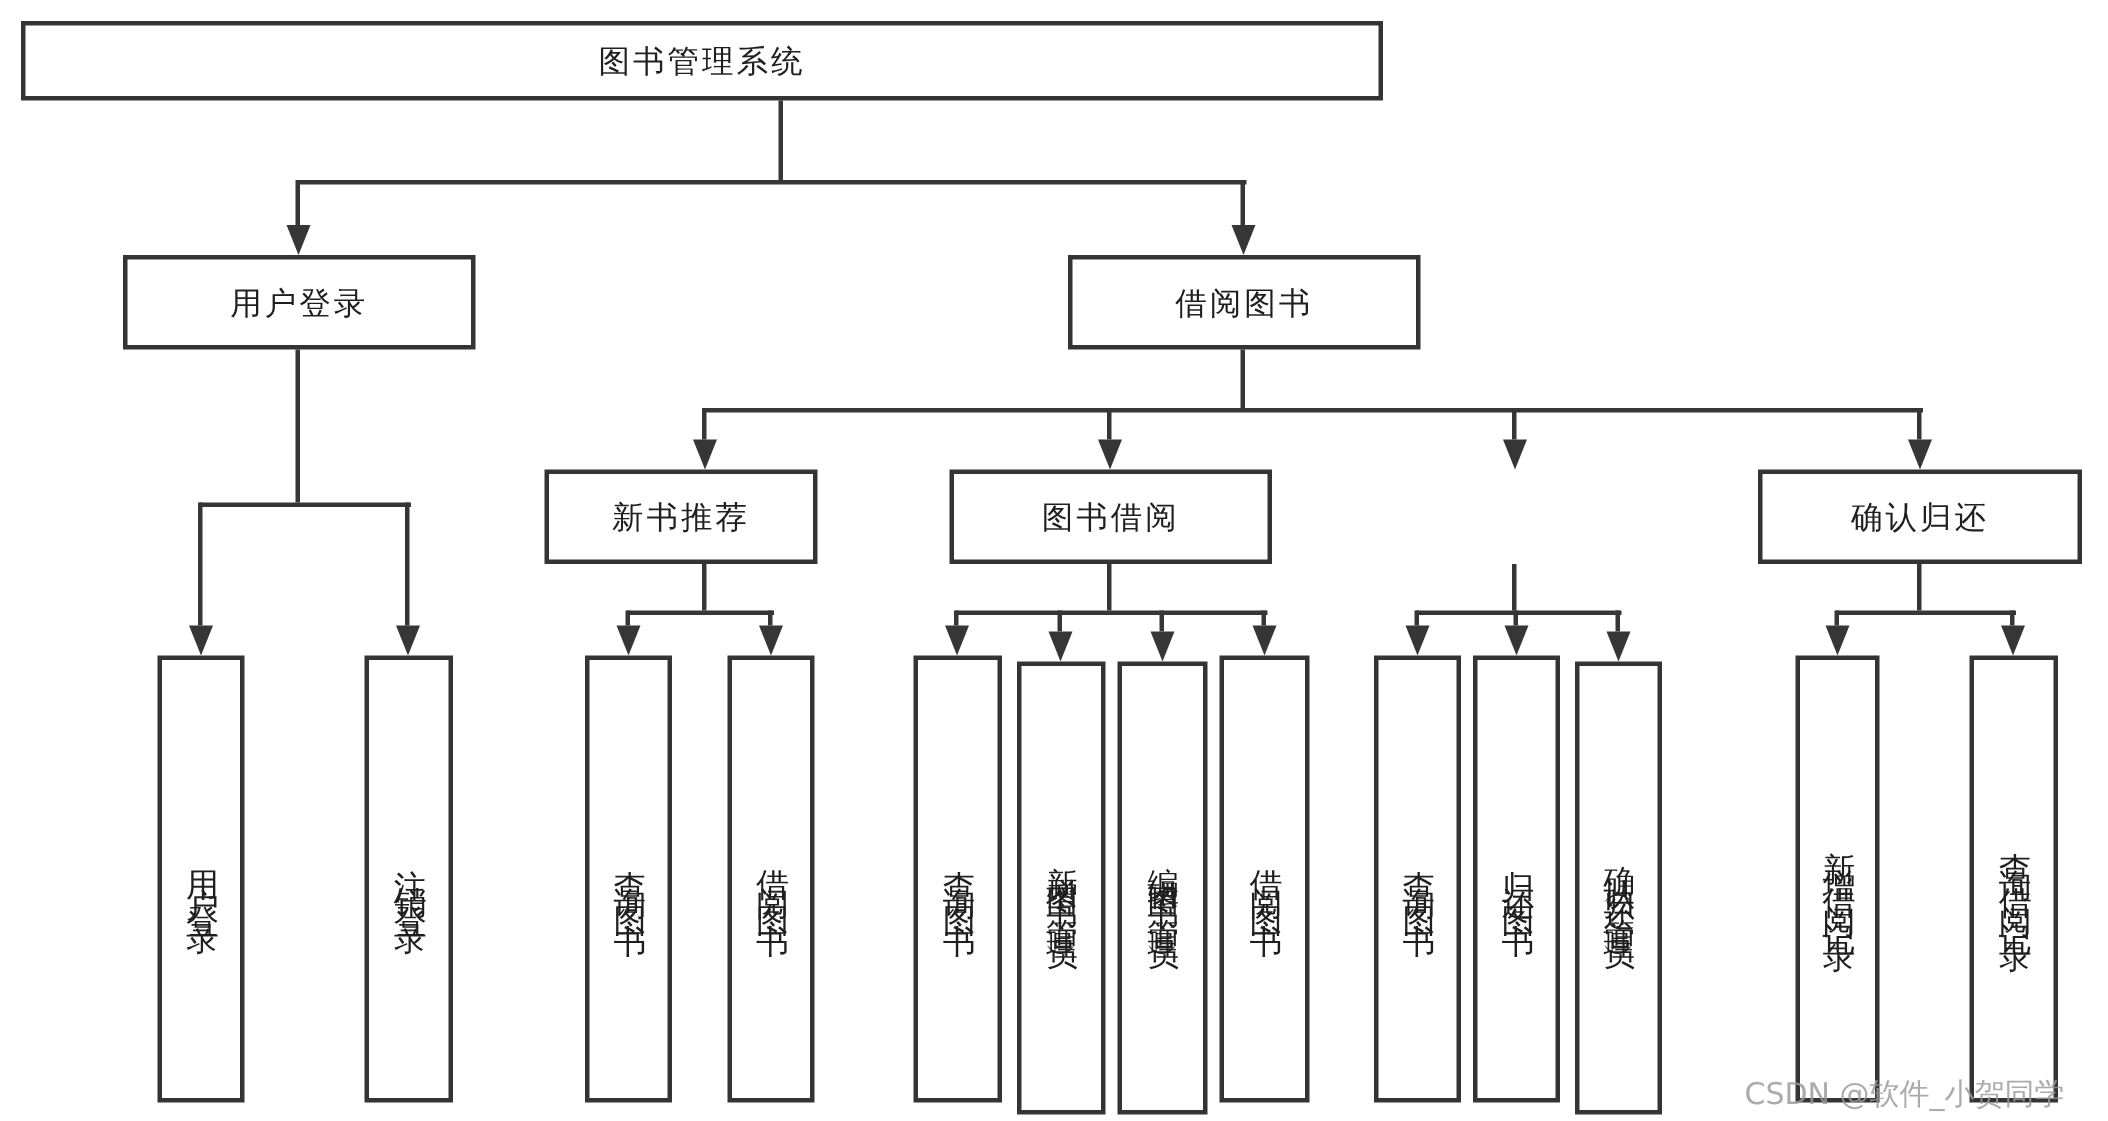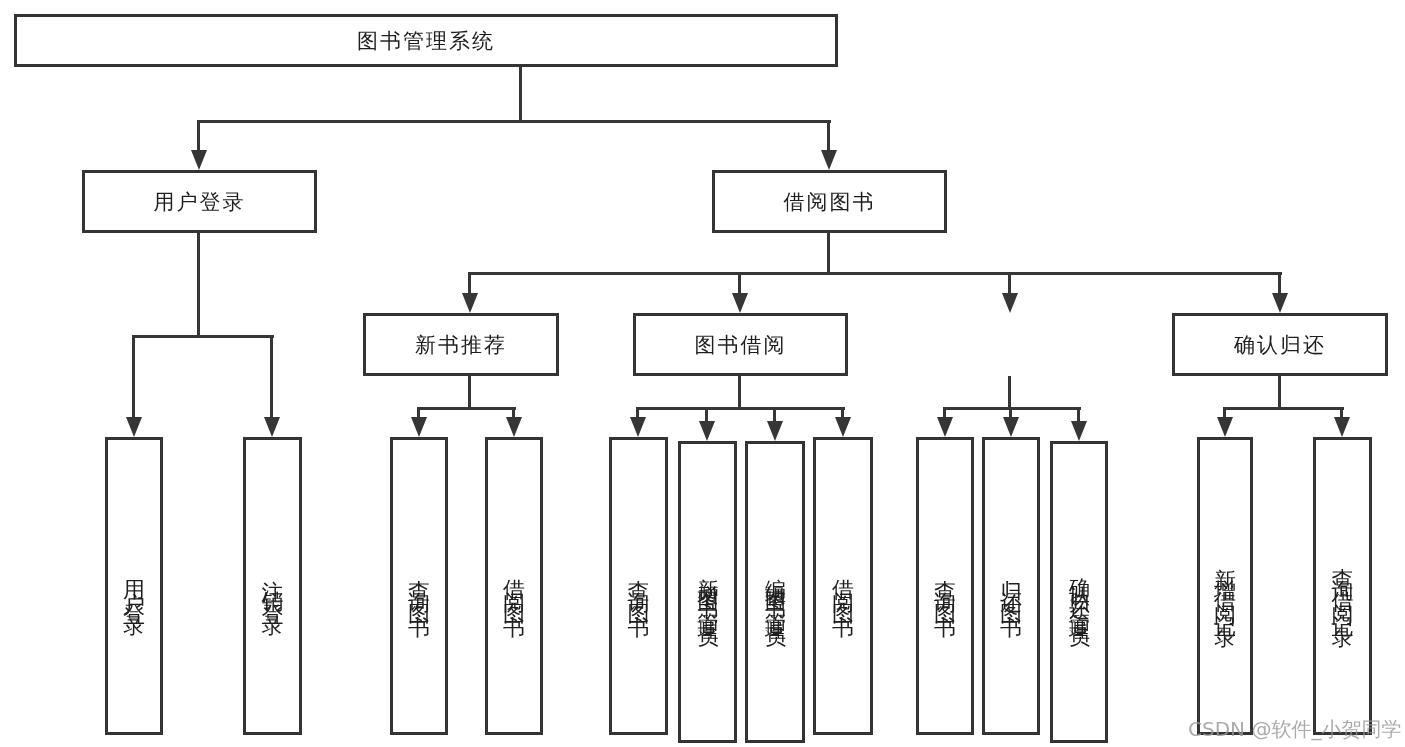--- a/index.html
+++ b/index.html
@@ -55,34 +55,34 @@
   .ahead {
     position: absolute;
     width: 0;
     height: 0;
     border-left: 8px solid transparent;
     border-right: 8px solid transparent;
     border-top: 20px solid #363636;
   }
   .watermark {
     position: absolute;
-    left: 1188px;
+    left: 1163px;
     top: 716px;
     font-size: 20px;
     color: rgba(152, 152, 152, 0.82);
     white-space: nowrap;
     z-index: 10;
   }
 </style>
 </head>
 <body>
 
 <div class="canvas">
 
-  <div class="box hbox" style="left:14px; top:14px; width:824px; height:53px;">
+  <div class="box hbox" style="left:14px; top:14px; width:908px; height:53px;">
     <span>图书管理系统</span>
   </div>
 
   <div class="vline" style="left:519px; top:67px; height:53px;"></div>
   <div class="hline" style="left:198px; top:120px; width:633px;"></div>
   <div class="vline" style="left:197px; top:120px; height:30px;"></div>
   <div class="ahead" style="left:191px; top:150px;"></div>
   <div class="vline" style="left:827px; top:120px; height:30px;"></div>
   <div class="ahead" style="left:821px; top:150px;"></div>
 
@@ -104,21 +104,21 @@
   <div class="hline" style="left:469px; top:272px; width:813px;"></div>
   <div class="vline" style="left:468px; top:272px; height:21px;"></div>
   <div class="ahead" style="left:462px; top:293px;"></div>
   <div class="vline" style="left:738px; top:272px; height:21px;"></div>
   <div class="ahead" style="left:732px; top:293px;"></div>
   <div class="vline" style="left:1008px; top:272px; height:21px;"></div>
   <div class="ahead" style="left:1002px; top:293px;"></div>
   <div class="vline" style="left:1278px; top:272px; height:21px;"></div>
   <div class="ahead" style="left:1272px; top:293px;"></div>
 
-  <div class="box hbox" style="left:363px; top:313px; width:196px; height:63px;">
+  <div class="box hbox" style="left:363px; top:313px; width:182px; height:63px;">
     <span>新书推荐</span>
   </div>
   <div class="box hbox" style="left:633px; top:313px; width:215px; height:63px;">
     <span>图书借阅</span>
   </div>
   <div class="box hbox" style="left:1172px; top:313px; width:216px; height:63px;">
     <span>确认归还</span>
   </div>
 
   <div class="vline" style="left:468px; top:376px; height:31px;"></div>

